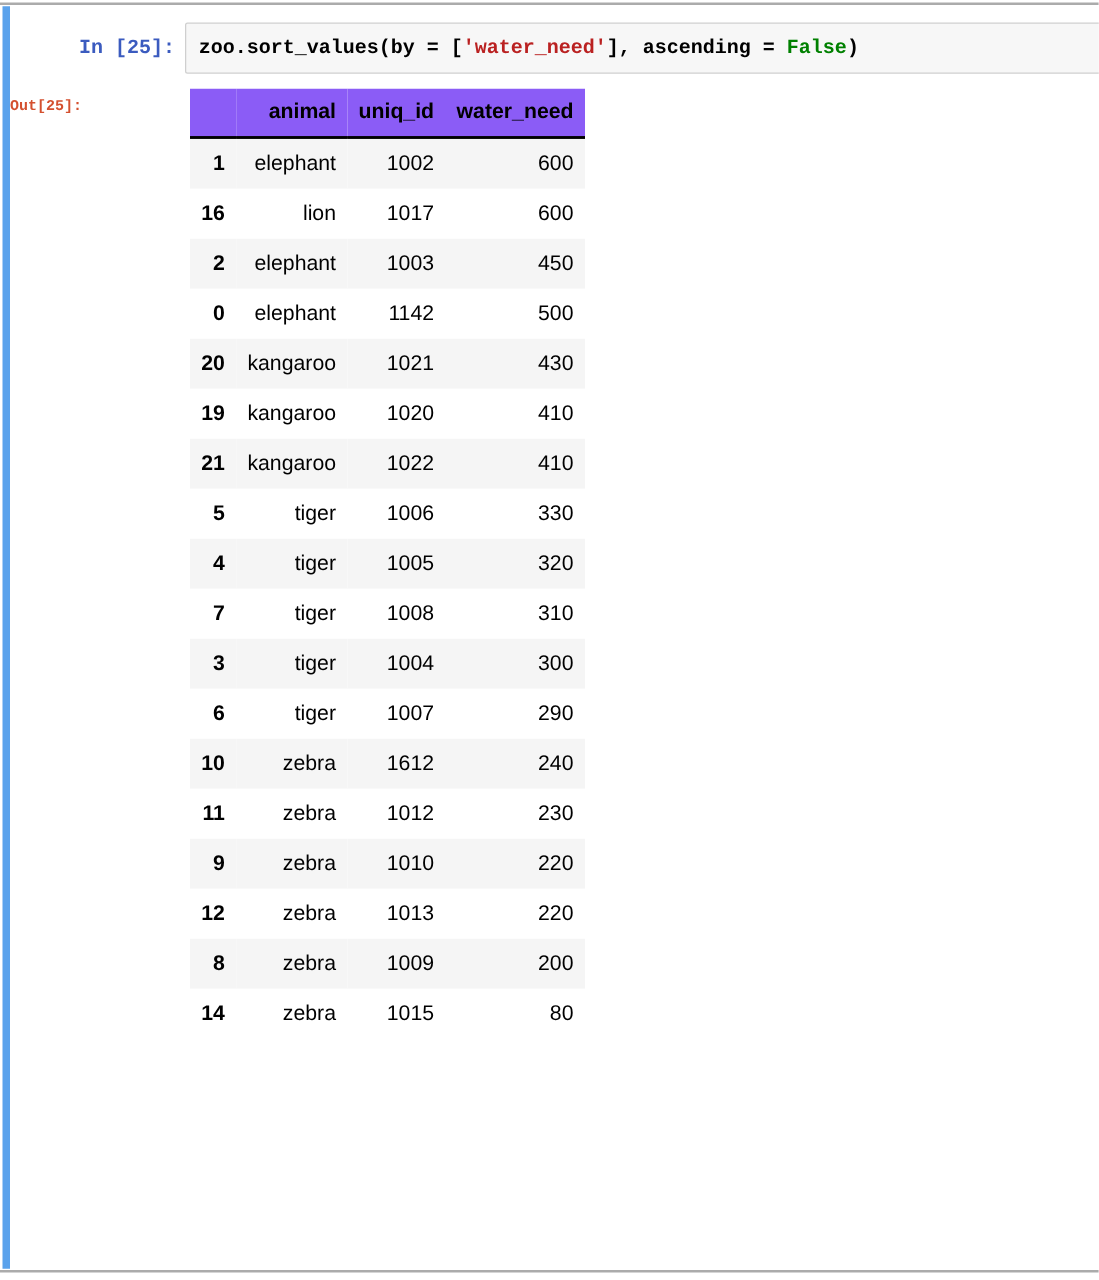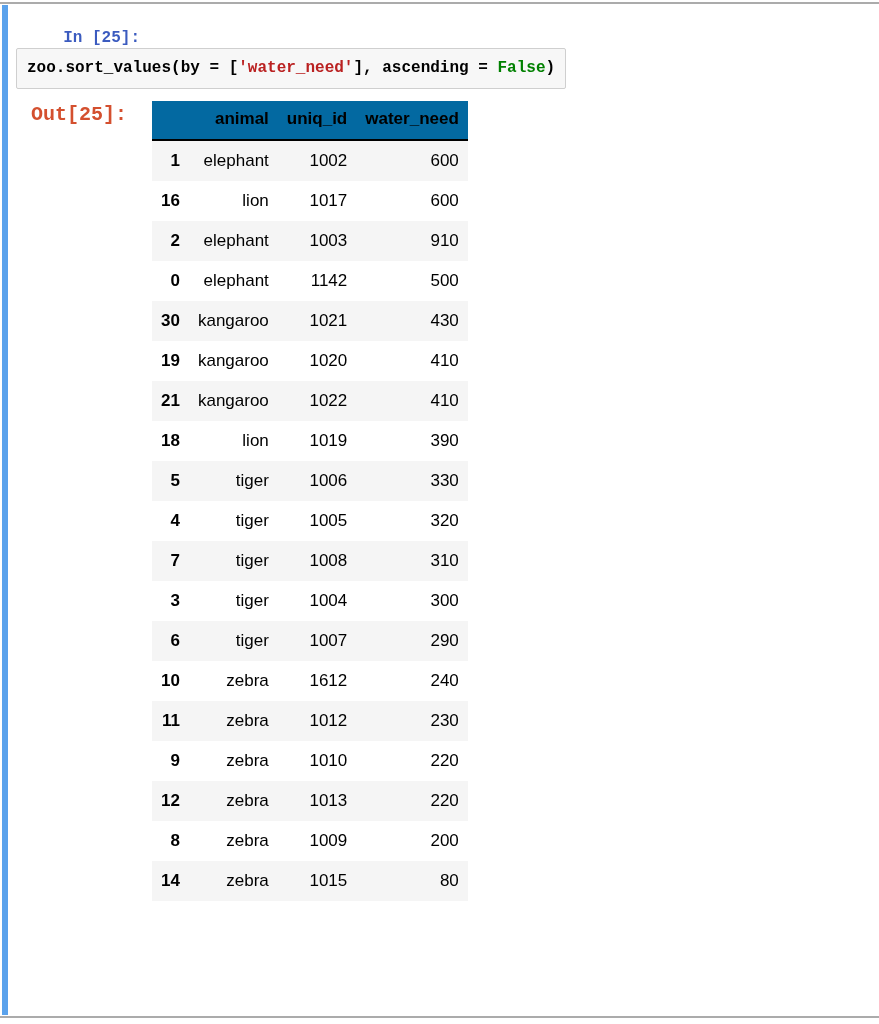--- a/index.html
+++ b/index.html
@@ -33,21 +33,21 @@
     background:var(--selection-bar);
   }
   .cell{
     position:absolute;top:4px;left:8px;right:0;bottom:8px;
   }
   .mono{
     font-family:"Liberation Mono","DejaVu Sans Mono",monospace;
     font-weight:bold;
   }
   .input-row{
-    display:flex;align-items:flex-start;margin-top:14px;flex-direction:column;
+    display:flex;align-items:flex-start;margin-top:14px;
   }
   .input-prompt{
     flex:none;width:132px;text-align:right;
     font-size:16px;line-height:20px;
     color:var(--in-prompt);
     padding-top:10px;
     white-space:pre;
   }
   .input-box{
     flex:1;margin-left:8px;margin-right:-4px;
@@ -58,36 +58,36 @@
     font-size:16px;line-height:21px;
     white-space:pre;
     color:#000;
   }
   .code-string{color:var(--code-string);margin-top:15px;}
   .code-keyword{color:var(--code-keyword);}
   .output-row{
     display:flex;align-items:flex-start;margin-top:12px;
   }
   .output-prompt{
-    flex:none;width:132px;text-align:right;
-    font-size:20px;line-height:20px;
+    flex:none;width:132px;text-align:left;
+    font-size:12px;line-height:20px;
     color:var(--out-prompt);
     padding-top:4px;padding-right:13px;
     white-space:pre;
   }
   .table-wrap{margin-left:12px;}
   table.dataframe{
     border-collapse:collapse;border-spacing:0;
     font-size:17px;color:#000;
   }
   table.dataframe thead th{
     font-weight:bold;text-align:right;vertical-align:bottom;
     padding:8px 9px 10px 9px;
     border-bottom:2px solid #000;
-    background:#0369a1;
+    background:#8b5cf6;
   }
   table.dataframe tbody th,
   table.dataframe tbody td{
     text-align:right;vertical-align:middle;
     padding:10px 9px;line-height:20px;
     border:none;
   }
   table.dataframe tbody th{font-weight:bold;}
   table.dataframe tbody td{font-weight:normal;}
   table.dataframe tbody tr:nth-child(odd){background:var(--stripe);}
@@ -132,53 +132,47 @@
             <tr>
               <th>16</th>
               <td>lion</td>
               <td>1017</td>
               <td>600</td>
             </tr>
             <tr>
               <th>2</th>
               <td>elephant</td>
               <td>1003</td>
-              <td>910</td>
+              <td>450</td>
             </tr>
             <tr>
               <th>0</th>
               <td>elephant</td>
               <td>1142</td>
               <td>500</td>
             </tr>
             <tr>
-              <th>30</th>
+              <th>20</th>
               <td>kangaroo</td>
               <td>1021</td>
               <td>430</td>
             </tr>
             <tr>
               <th>19</th>
               <td>kangaroo</td>
               <td>1020</td>
               <td>410</td>
             </tr>
             <tr>
               <th>21</th>
               <td>kangaroo</td>
               <td>1022</td>
               <td>410</td>
             </tr>
             <tr>
-              <th>18</th>
-              <td>lion</td>
-              <td>1019</td>
-              <td>390</td>
-            </tr>
-            <tr>
               <th>5</th>
               <td>tiger</td>
               <td>1006</td>
               <td>330</td>
             </tr>
             <tr>
               <th>4</th>
               <td>tiger</td>
               <td>1005</td>
               <td>320</td>

